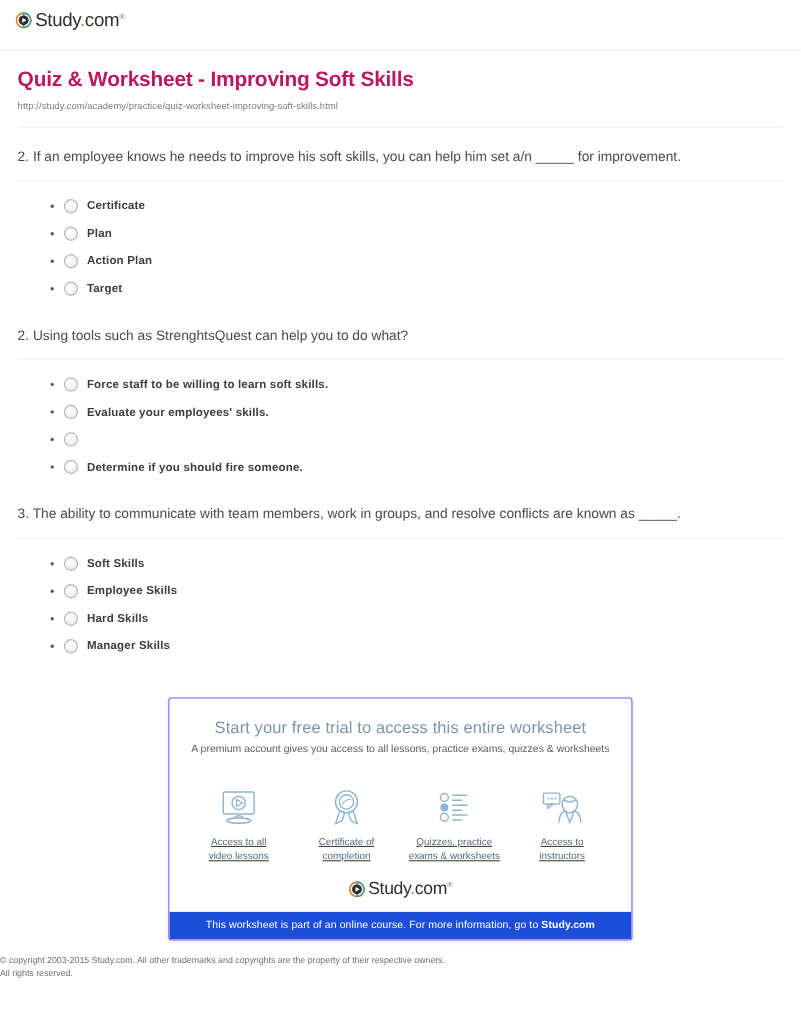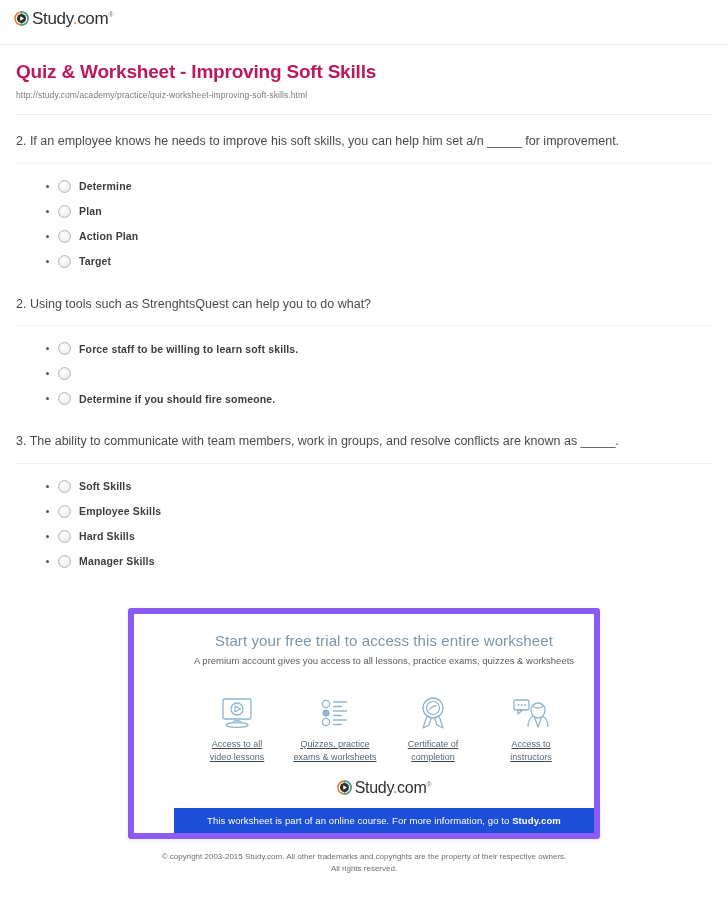--- a/index.html
+++ b/index.html
@@ -139,25 +139,24 @@
 
   
   .promo-wrap {
     padding: 34px 0 0 0;
     display: flex;
     justify-content: center;
   }
   .promo-card {
     width: 420px;
     background: #ffffff;
-    border: 6px solid #8b5cf6;
+    border: 1px solid #8b5cf6;
     border-radius: 3px;
     box-shadow: 0 1px 4px rgba(0,0,0,0.10);
     overflow: hidden;
-    padding-left: 40px;
   }
   .promo-inner {
     padding: 18px 14px 10px 14px;
     text-align: center;
   }
   .promo-headline {
     font-size: 15px;
     color: #7d95aa;
     font-weight: 400;
     margin: 0 0 6px 0;
@@ -203,21 +202,20 @@
     color: #ffffff;
     text-align: center;
     font-size: 9.5px;
     padding: 7px 0;
     letter-spacing: 0.1px;
   }
   .promo-bar b { font-weight: bold; }
 
   
   .page-footer {
-    text-align: center;
     font-size: 8px;
     color: #6e6e6e;
     line-height: 1.5;
     padding: 12px 0 0 0;
   }
 </style>
 </head>
 <body>
 
 <div class="page-header">
@@ -243,21 +241,21 @@
 
   <div class="question-block">
     <p class="question-text">2. If an employee knows he needs to improve his soft skills, you can help him set a/n _____ for improvement.</p>
     <div class="question-rule"></div>
     <ul class="options">
       <li class="option">
         <span class="option-bullet">
             <i></i>
           </span>
         <span class="radio"></span>
-        <span class="option-label">Determine</span>
+        <span class="option-label">Certificate</span>
       </li>
       <li class="option">
         <span class="option-bullet">
             <i></i>
           </span>
         <span class="radio"></span>
         <span class="option-label">Plan</span>
       </li>
       <li class="option">
         <span class="option-bullet">
@@ -279,20 +277,27 @@
   <div class="question-block">
     <p class="question-text">2. Using tools such as StrenghtsQuest can help you to do what?</p>
     <div class="question-rule"></div>
     <ul class="options">
       <li class="option">
         <span class="option-bullet">
             <i></i>
           </span>
         <span class="radio"></span>
         <span class="option-label">Force staff to be willing to learn soft skills.</span>
+      </li>
+      <li class="option">
+        <span class="option-bullet">
+            <i></i>
+          </span>
+        <span class="radio"></span>
+        <span class="option-label">Evaluate your employees' skills.</span>
       </li>
       <li class="option">
         <span class="option-bullet">
             <i></i>
           </span>
         <span class="radio"></span>
       </li>
       <li class="option">
         <span class="option-bullet">
             <i></i>
@@ -354,56 +359,56 @@
             <rect x="3" y="2" width="28" height="20" rx="1.5" fill="none" stroke="#8fb4cf" stroke-width="1.3"></rect>
             <circle cx="17" cy="12" r="6" fill="none" stroke="#8fb4cf" stroke-width="1.3"></circle>
             <path d="M15 9 L20.5 12 L15 15 Z" fill="none" stroke="#8fb4cf" stroke-width="1.2" stroke-linejoin="round"></path>
             <path d="M13 25 q4 -3 8 0" fill="none" stroke="#8fb4cf" stroke-width="1.3"></path>
             <ellipse cx="17" cy="28" rx="11" ry="2.4" fill="none" stroke="#8fb4cf" stroke-width="1.3"></ellipse>
           </svg>
         </div>
         <div class="feature-label">
           <span>Access to all</span><br>
           <span>video lessons</span>
+        </div>
+      </div>
+
+      <div class="feature">
+        <div class="feature-icon">
+          <svg width="30" height="34" viewBox="0 0 30 34">
+            <circle cx="15" cy="12" r="10" fill="none" stroke="#8fb4cf" stroke-width="1.3"></circle>
+            <circle cx="15" cy="12" r="6.5" fill="none" stroke="#8fb4cf" stroke-width="1.2"></circle>
+            <path d="M11 14 q4 -5 8 -4" fill="none" stroke="#8fb4cf" stroke-width="1.1"></path>
+            <path d="M9 20 L5 32 L11 29 L13.5 21.5 Z" fill="none" stroke="#8fb4cf" stroke-width="1.3" stroke-linejoin="round"></path>
+            <path d="M21 20 L25 32 L19 29 L16.5 21.5 Z" fill="none" stroke="#8fb4cf" stroke-width="1.3" stroke-linejoin="round"></path>
+          </svg>
+        </div>
+        <div class="feature-label">
+          <span>Certificate of</span><br>
+          <span>completion</span>
         </div>
       </div>
 
       <div class="feature">
         <div class="feature-icon">
           <svg width="32" height="32" viewBox="0 0 32 32">
             <circle cx="7" cy="7" r="3.6" fill="none" stroke="#8fb4cf" stroke-width="1.3"></circle>
             <circle cx="7" cy="16" r="3.6" fill="#8fb4cf"></circle>
             <circle cx="7" cy="25" r="3.6" fill="none" stroke="#8fb4cf" stroke-width="1.3"></circle>
             <line x1="14" y1="5" x2="28" y2="5" stroke="#8fb4cf" stroke-width="1.4"></line>
             <line x1="14" y1="9.5" x2="23" y2="9.5" stroke="#8fb4cf" stroke-width="1.4"></line>
             <line x1="14" y1="14" x2="28" y2="14" stroke="#8fb4cf" stroke-width="1.4"></line>
             <line x1="14" y1="18.5" x2="23" y2="18.5" stroke="#8fb4cf" stroke-width="1.4"></line>
             <line x1="14" y1="23" x2="28" y2="23" stroke="#8fb4cf" stroke-width="1.4"></line>
             <line x1="14" y1="27.5" x2="23" y2="27.5" stroke="#8fb4cf" stroke-width="1.4"></line>
           </svg>
         </div>
         <div class="feature-label">
           <span>Quizzes, practice</span><br>
           <span>exams &amp; worksheets</span>
-        </div>
-      </div>
-
-      <div class="feature">
-        <div class="feature-icon">
-          <svg width="30" height="34" viewBox="0 0 30 34">
-            <circle cx="15" cy="12" r="10" fill="none" stroke="#8fb4cf" stroke-width="1.3"></circle>
-            <circle cx="15" cy="12" r="6.5" fill="none" stroke="#8fb4cf" stroke-width="1.2"></circle>
-            <path d="M11 14 q4 -5 8 -4" fill="none" stroke="#8fb4cf" stroke-width="1.1"></path>
-            <path d="M9 20 L5 32 L11 29 L13.5 21.5 Z" fill="none" stroke="#8fb4cf" stroke-width="1.3" stroke-linejoin="round"></path>
-            <path d="M21 20 L25 32 L19 29 L16.5 21.5 Z" fill="none" stroke="#8fb4cf" stroke-width="1.3" stroke-linejoin="round"></path>
-          </svg>
-        </div>
-        <div class="feature-label">
-          <span>Certificate of</span><br>
-          <span>completion</span>
         </div>
       </div>
 
       <div class="feature">
         <div class="feature-icon">
           <svg width="36" height="32" viewBox="0 0 36 32">
             <rect x="1" y="3" width="15" height="10" rx="1.5" fill="none" stroke="#8fb4cf" stroke-width="1.3"></rect>
             <path d="M5 13 L5 17 L9.5 13 Z" fill="none" stroke="#8fb4cf" stroke-width="1.3" stroke-linejoin="round"></path>
             <circle cx="5.5" cy="8" r="0.9" fill="#8fb4cf"></circle>
             <circle cx="8.7" cy="8" r="0.9" fill="#8fb4cf"></circle>

